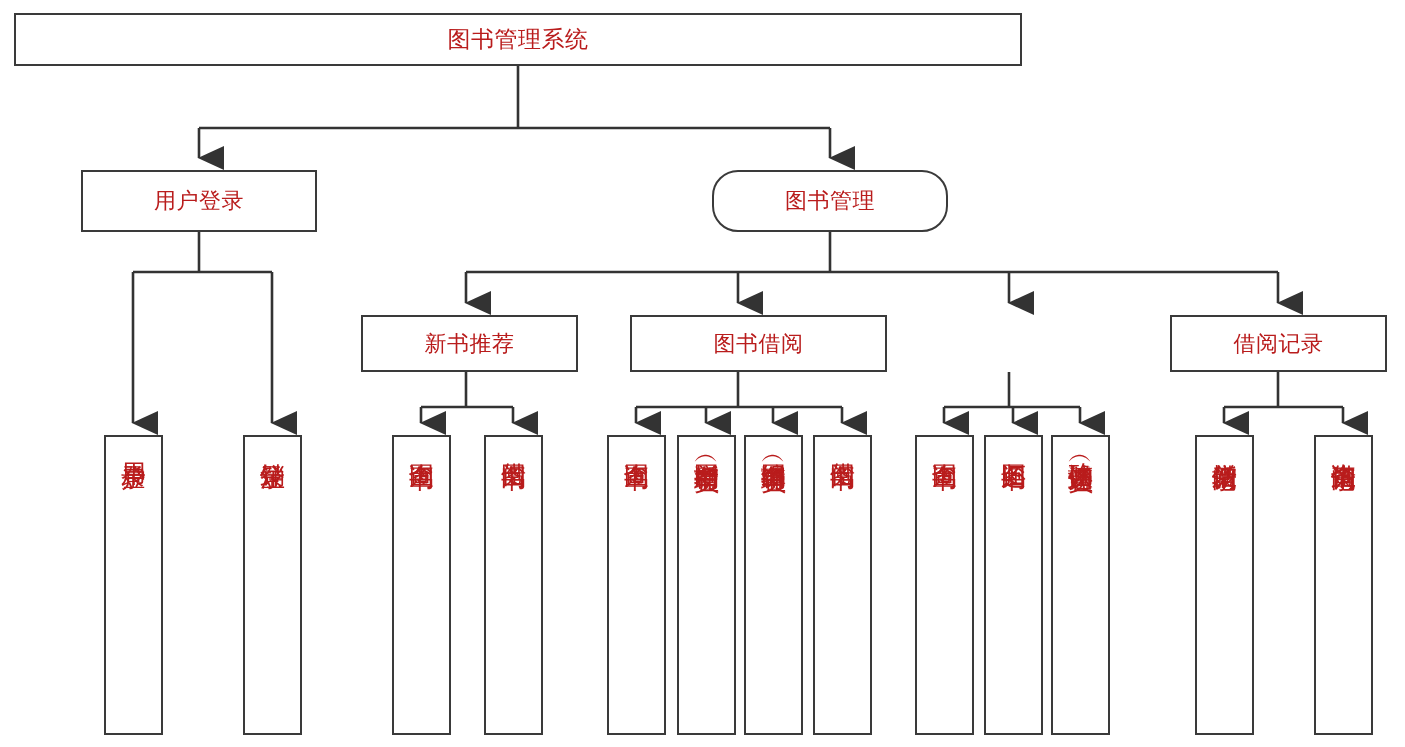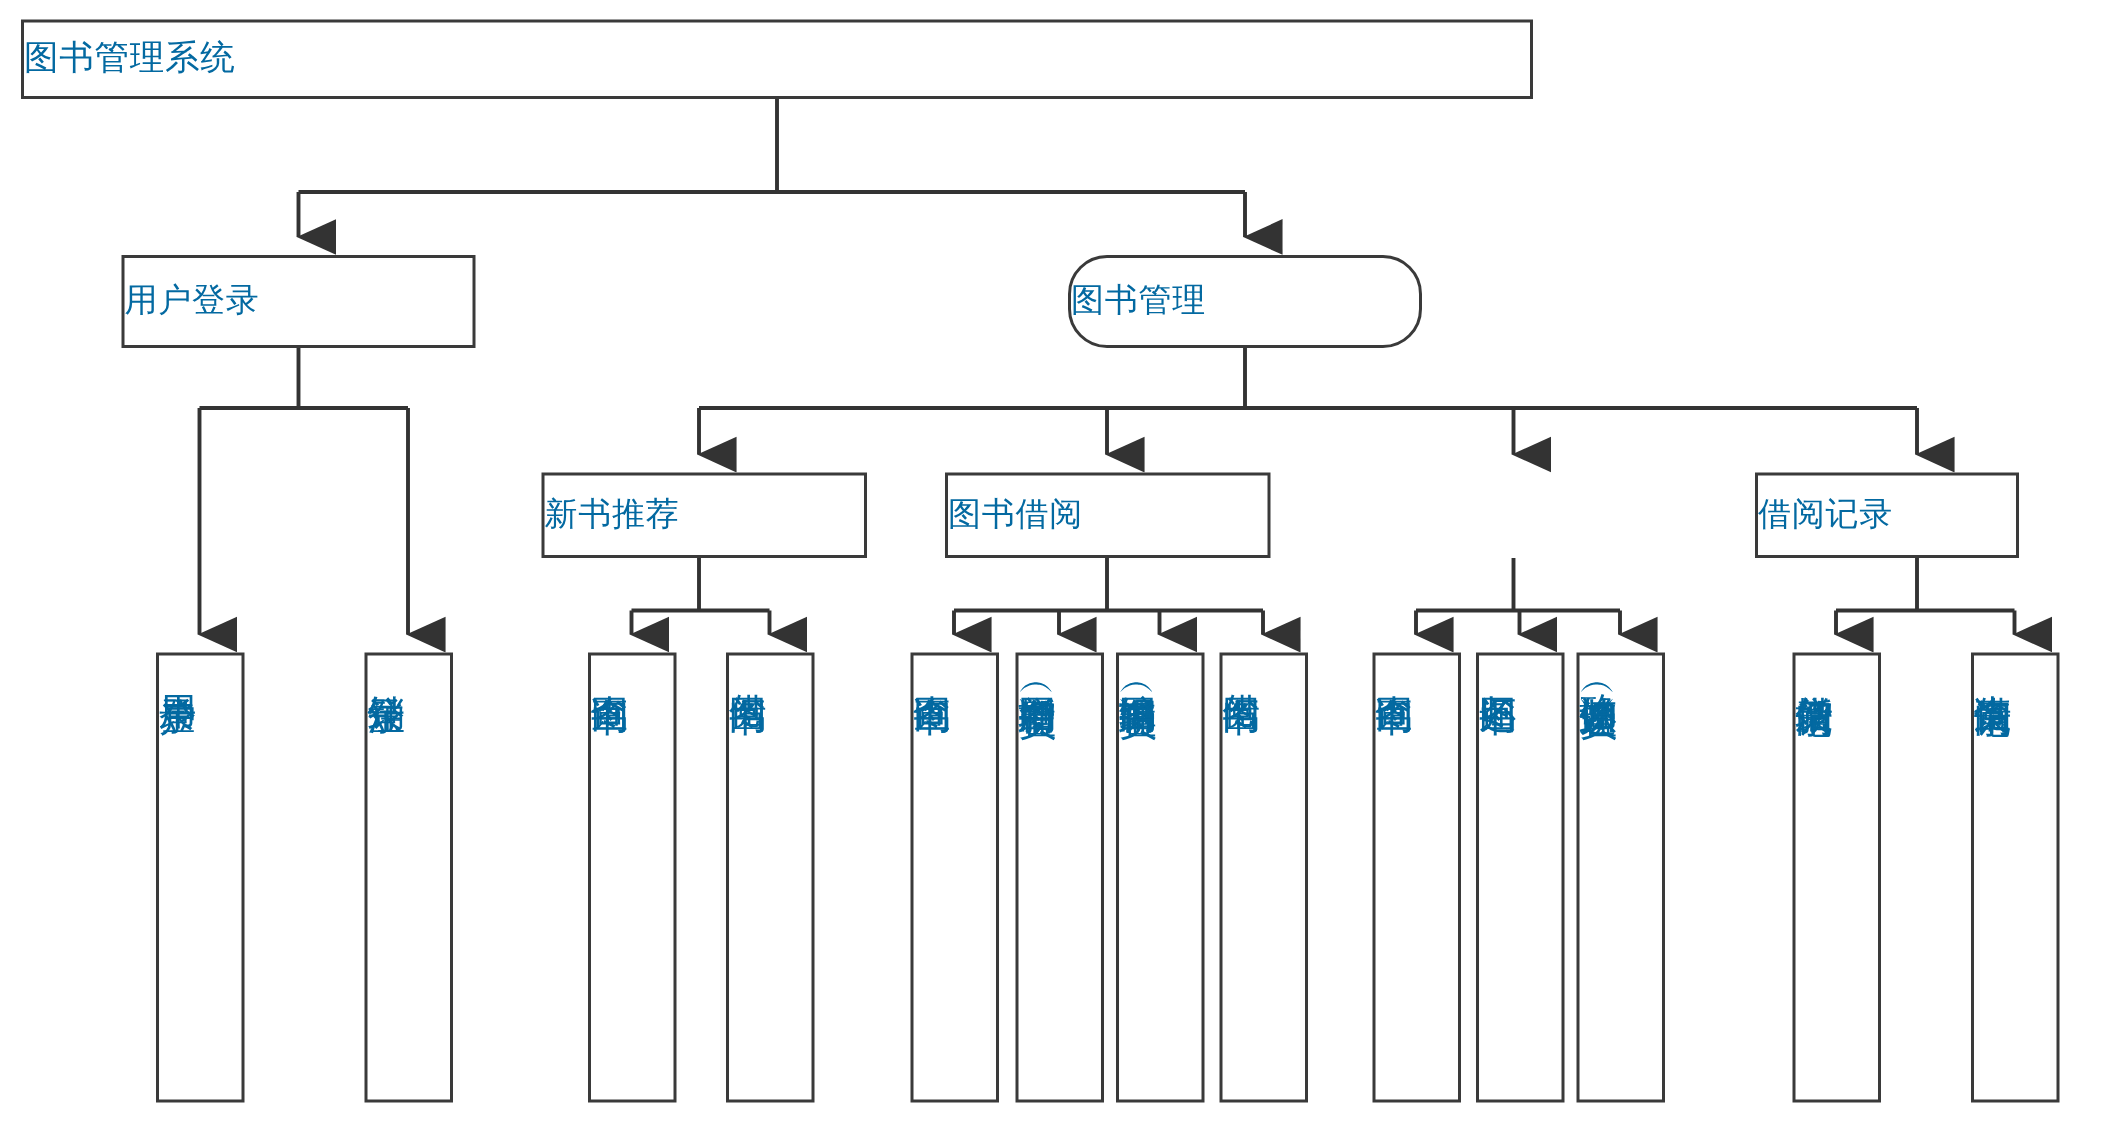--- a/index.html
+++ b/index.html
@@ -26,22 +26,22 @@
     height: 747px;
     pointer-events: none;
   }
   .node {
     position: absolute;
     box-sizing: border-box;
     background: #ffffff;
     border: 2px solid #3a3a3a;
     display: flex;
     align-items: center;
-    justify-content: flex-start;
-    color: #0369a1;
+    justify-content: center;
+    color: #b91c1c;
   }
   .node.level-0 {
     border-width: 2px;
   }
   .node-label {
     display: block;
     text-align: center;
     line-height: 1.18;
     white-space: nowrap;
   }
@@ -136,24 +136,24 @@
   <div class="node horiz level-1" style="left:81px; top:170px; width:236px; height:62px;">
     <span class="node-label">用户登录</span>
   </div>
   <div class="node horiz level-1" style="left:712px; top:170px; width:236px; height:62px;border-radius:26px;">
     <span class="node-label">图书管理</span>
   </div>
 
   <div class="node horiz level-2" style="left:361px; top:315px; width:217px; height:57px;">
     <span class="node-label">新书推荐</span>
   </div>
-  <div class="node horiz level-2" style="left:630px; top:315px; width:217px; height:57px;">
+  <div class="node horiz level-2" style="left:630px; top:315px; width:257px; height:57px;">
     <span class="node-label">图书借阅</span>
   </div>
-  <div class="node horiz level-2" style="left:1170px; top:315px; width:176px; height:57px;">
+  <div class="node horiz level-2" style="left:1170px; top:315px; width:217px; height:57px;">
     <span class="node-label">借阅记录</span>
   </div>
 
   <div class="node vert leaf" style="left:104px; top:435px; width:59px; height:300px;">
     <span class="node-label">用户登录</span>
   </div>
   <div class="node vert leaf" style="left:243px; top:435px; width:59px; height:300px;">
     <span class="node-label">注销登录</span>
   </div>
 

